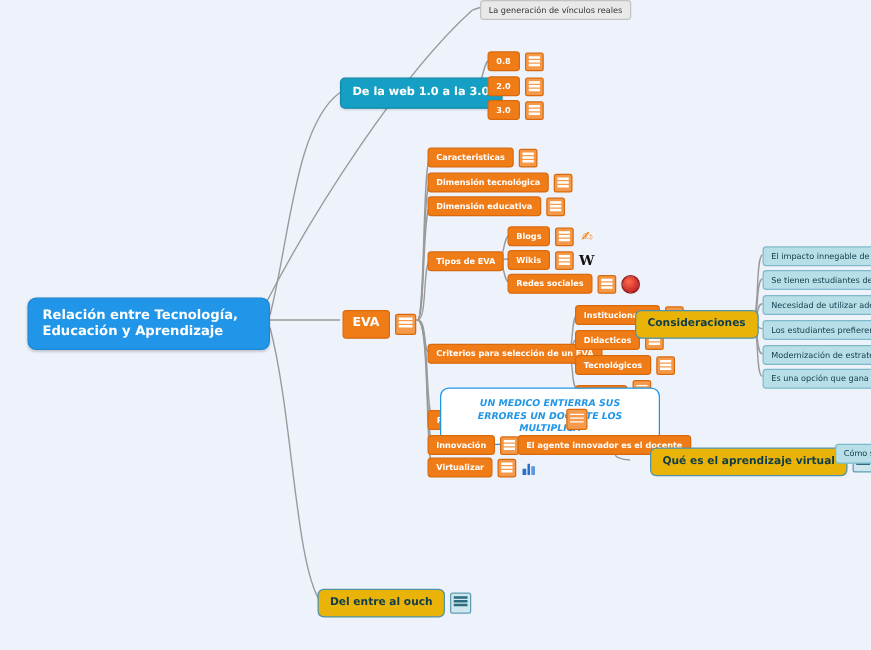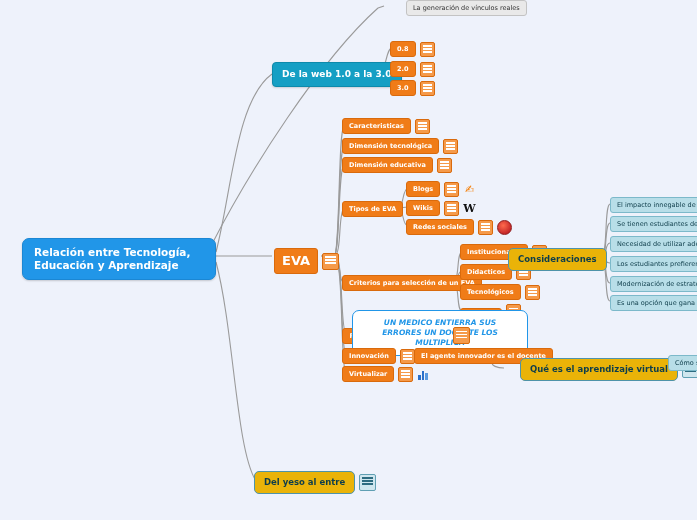--- a/index.html
+++ b/index.html
@@ -79,21 +79,21 @@
   
   .orange .chip {
     background: #f07c18;
     border: 1px solid #d96a0c;
     color: #ffffff;
     font-size: 6.5px;
     font-weight: bold;
     padding: 3px 6px;
     border-radius: 3px;
   }
-  .orange.big .chip { font-size: 13px; padding: 4px 7px; }
+  .orange.big .chip { font-size: 10px; padding: 4px 7px; }
 
   
   .pale .chip {
     background: #b8dee8;
     border: 1px solid #7cb9ca;
     color: #13424f;
     font-size: 6.5px;
     padding: 3px 6px;
     border-radius: 3px;
   }
@@ -263,21 +263,21 @@
       <path d="M330 481 L 336 481"></path>
 
       <path d="M378 8 L 384 6"></path>
     </g>
   </svg>
 
   <div class="node root" style="left:22px; top:238px;">
     <div class="chip">Relación entre Tecnología, Educación y Aprendizaje</div>
   </div>
 
-  <div class="node grey" style="left:406px; top:0px;">
+  <div class="node grey" style="left:384px; top:0px;">
     <div class="chip">La generación de vínculos reales</div>
   </div>
 
   <div class="node teal" style="left:272px; top:62px;">
     <div class="chip">De la web 1.0 a la 3.0</div>
   </div>
 
   <div class="node orange" style="left:390px; top:41px;">
     <div class="chip">0.8</div>
     <span class="ico note-o"></span>
@@ -404,17 +404,17 @@
   <div class="node pale strong" style="left:504px; top:358px;padding-left:16px;">
     <div class="chip">Qué es el aprendizaje virtual</div>
     <span class="ico note-t note-big"></span>
   </div>
 
   <div class="node pale" style="left:668px; top:355px;">
     <div class="chip">Cómo se</div>
   </div>
 
   <div class="node pale strong" style="left:254px; top:471px;">
-    <div class="chip">Del yeso al entre</div>
+    <div class="chip">Del entre al ouch</div>
     <span class="ico note-t note-big"></span>
   </div>
 
 </div>
 
 </body></html>

